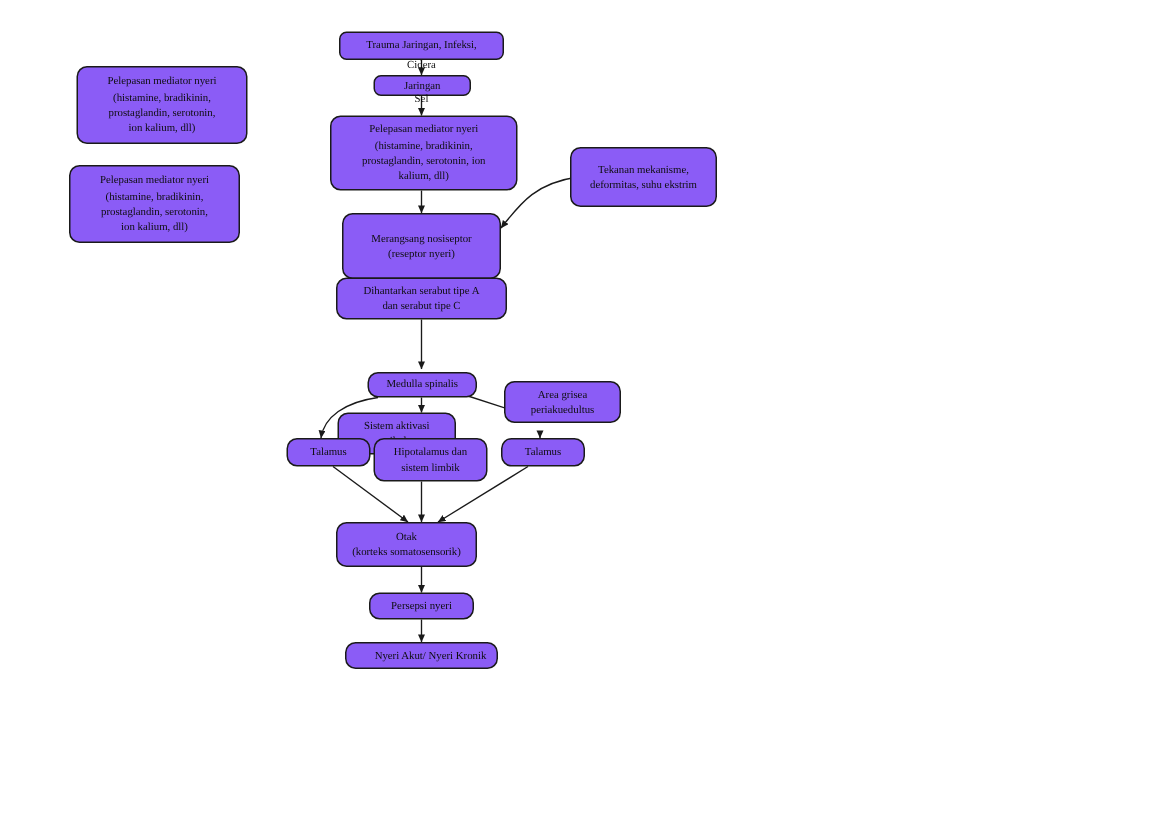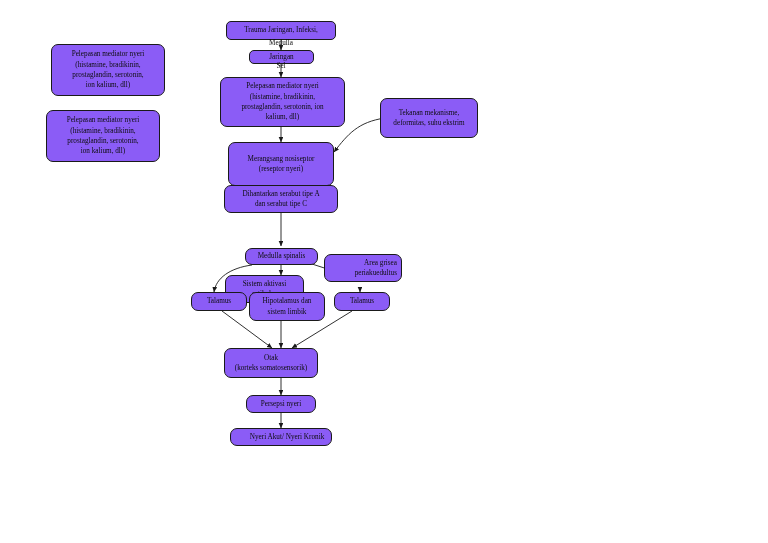--- a/index.html
+++ b/index.html
@@ -103,21 +103,21 @@
 
       <line x1="281" y1="378" x2="281" y2="395" marker-end="url(#ah)"></line>
 
       <line x1="281" y1="413" x2="281" y2="428" marker-end="url(#ah)"></line>
     </g>
   </svg>
 
   <div class="node sharp" style="left:226px; top:21px; width:110px; height:19px;">
     <span class="txt">Trauma Jaringan, Infeksi,</span>
   </div>
-  <div class="loose-label" style="left:246px; top:39px; width:70px;">Medulla</div>
+  <div class="loose-label" style="left:246px; top:39px; width:70px;">Cidera</div>
 
   <div class="node sharp" style="left:249px; top:50px; width:65px; height:14px;">
     <span class="txt">Jaringan</span>
   </div>
   <div class="loose-label" style="left:256px; top:62px; width:50px;">Sel</div>
 
   <div class="node" style="left:220px; top:77px; width:125px; height:50px;">
     <span class="txt">Pelepasan mediator nyeri
 (histamine, bradikinin,
 prostaglandin, serotonin, ion
@@ -154,21 +154,21 @@
 
   <div class="node" style="left:245px; top:248px; width:73px; height:17px;">
     <span class="txt">Medulla spinalis</span>
   </div>
 
   <div class="node" style="left:225px; top:275px; width:79px; height:28px;">
     <span class="txt">Sistem aktivasi
 retikular</span>
   </div>
 
-  <div class="node" style="left:324px; top:254px; width:78px; height:28px;text-align:right;">
+  <div class="node" style="left:336px; top:254px; width:78px; height:28px;">
     <span class="txt">Area grisea
 periakuedultus</span>
   </div>
 
   <div class="node" style="left:191px; top:292px; width:56px; height:19px;">
     <span class="txt">Talamus</span>
   </div>
 
   <div class="node" style="left:249px; top:292px; width:76px; height:29px;">
     <span class="txt">Hipotalamus dan

